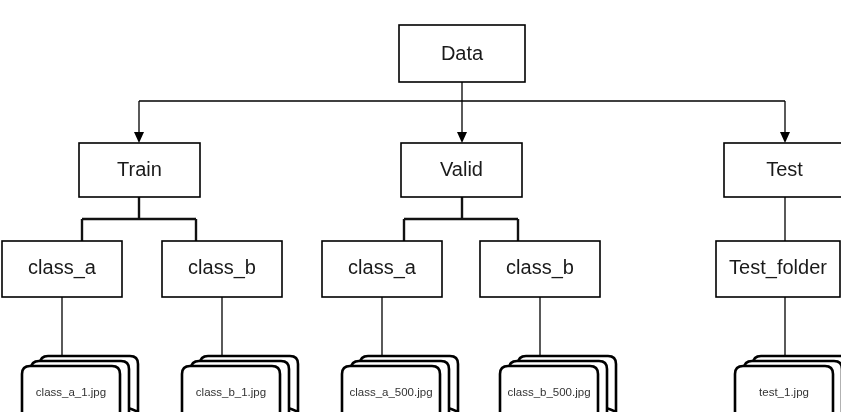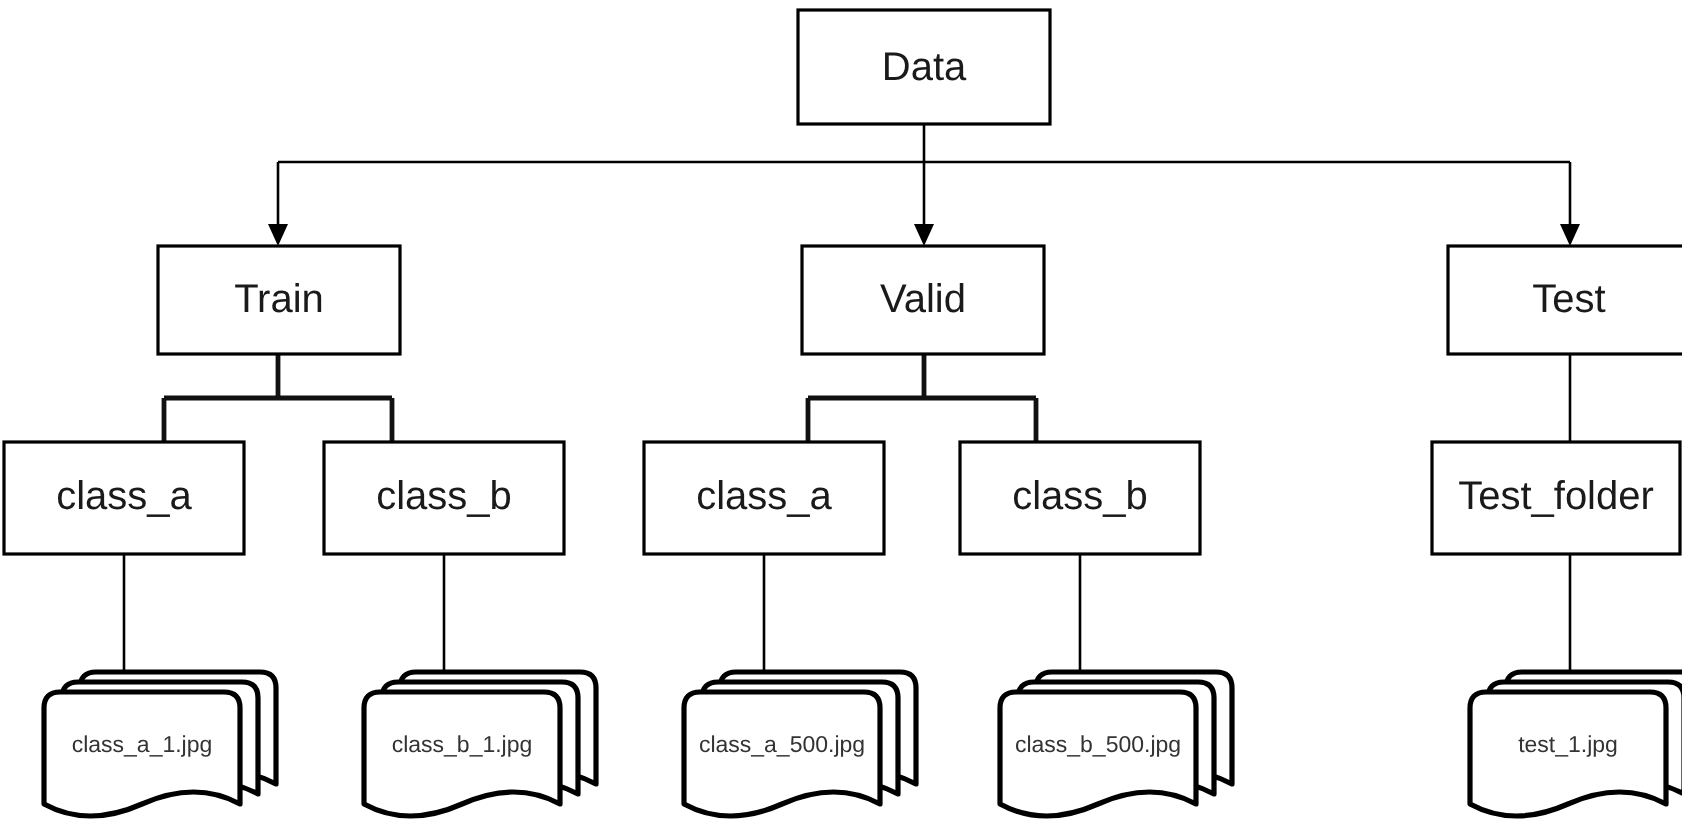--- a/index.html
+++ b/index.html
@@ -11,20 +11,21 @@
     width: 841px;
     height: 412px;
     font-family: "Liberation Sans", sans-serif;
     overflow: hidden;
   }
   #diagram-root {
     position: relative;
     width: 841px;
     height: 340px;
     background: #ffffff;
+    margin-top: 20px;
   }
   svg.diagram {
     display: block;
     width: 841px;
     height: 412px;
   }
   .node-box {
     fill: #ffffff;
     stroke: #000000;
     stroke-width: 1.6;

